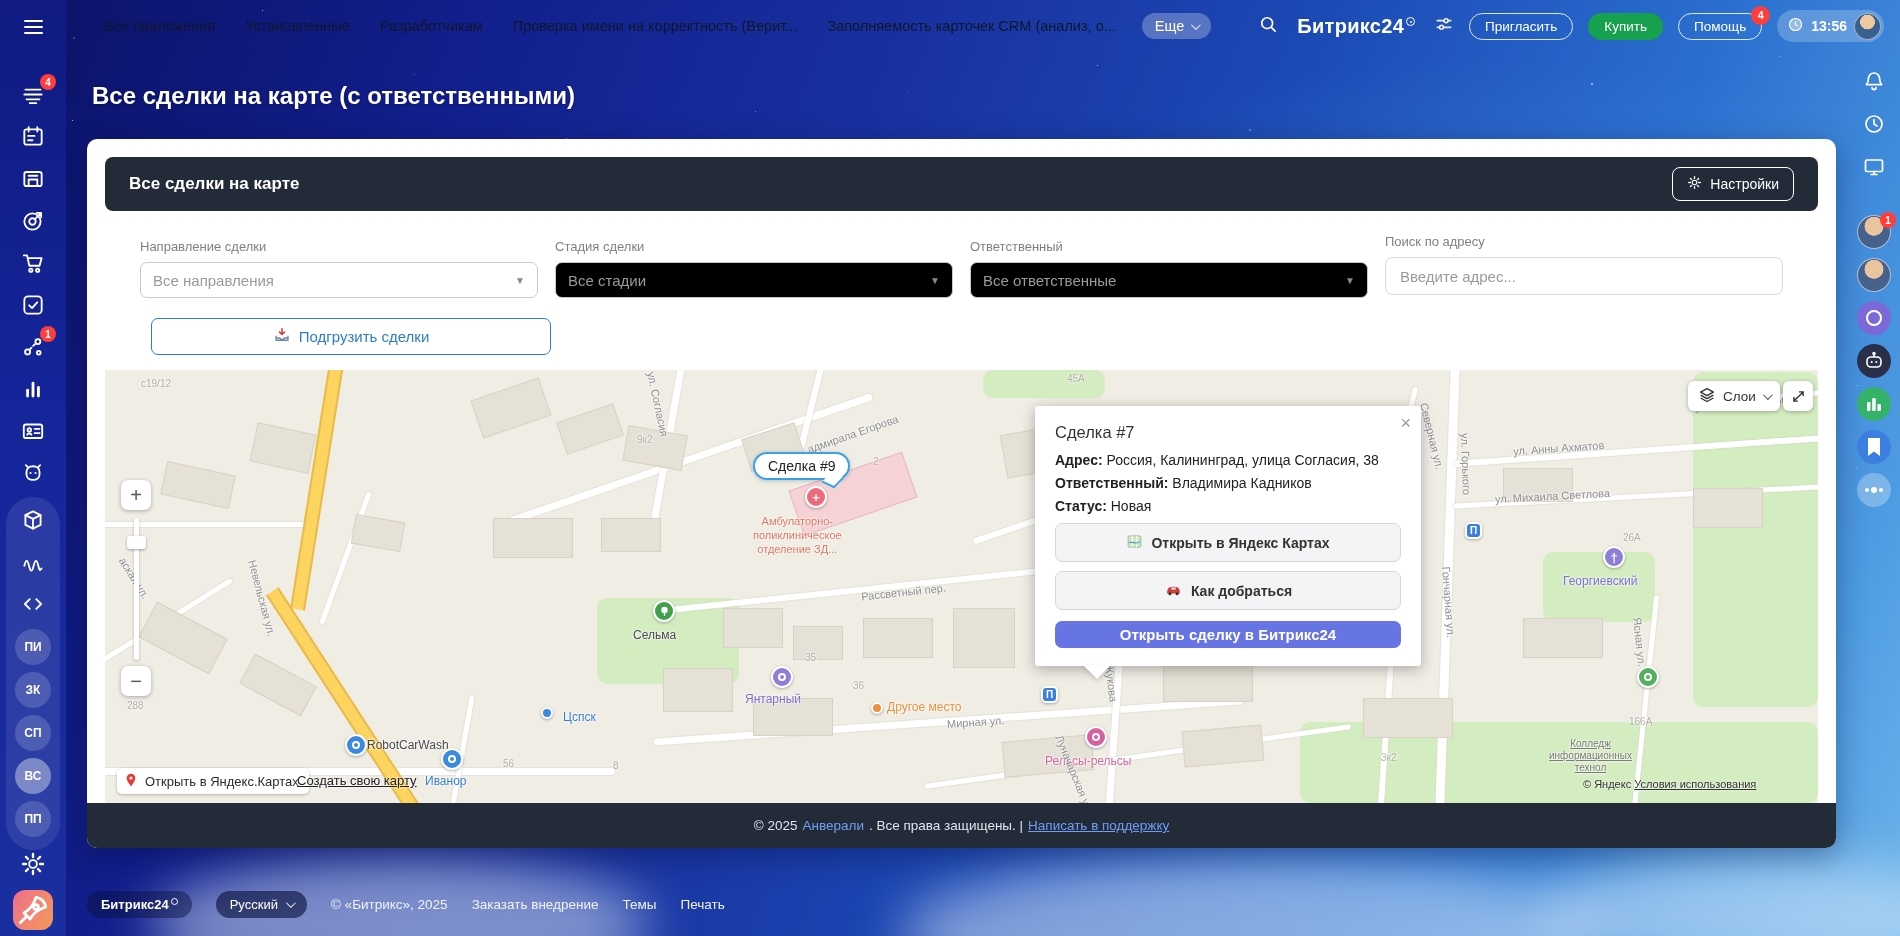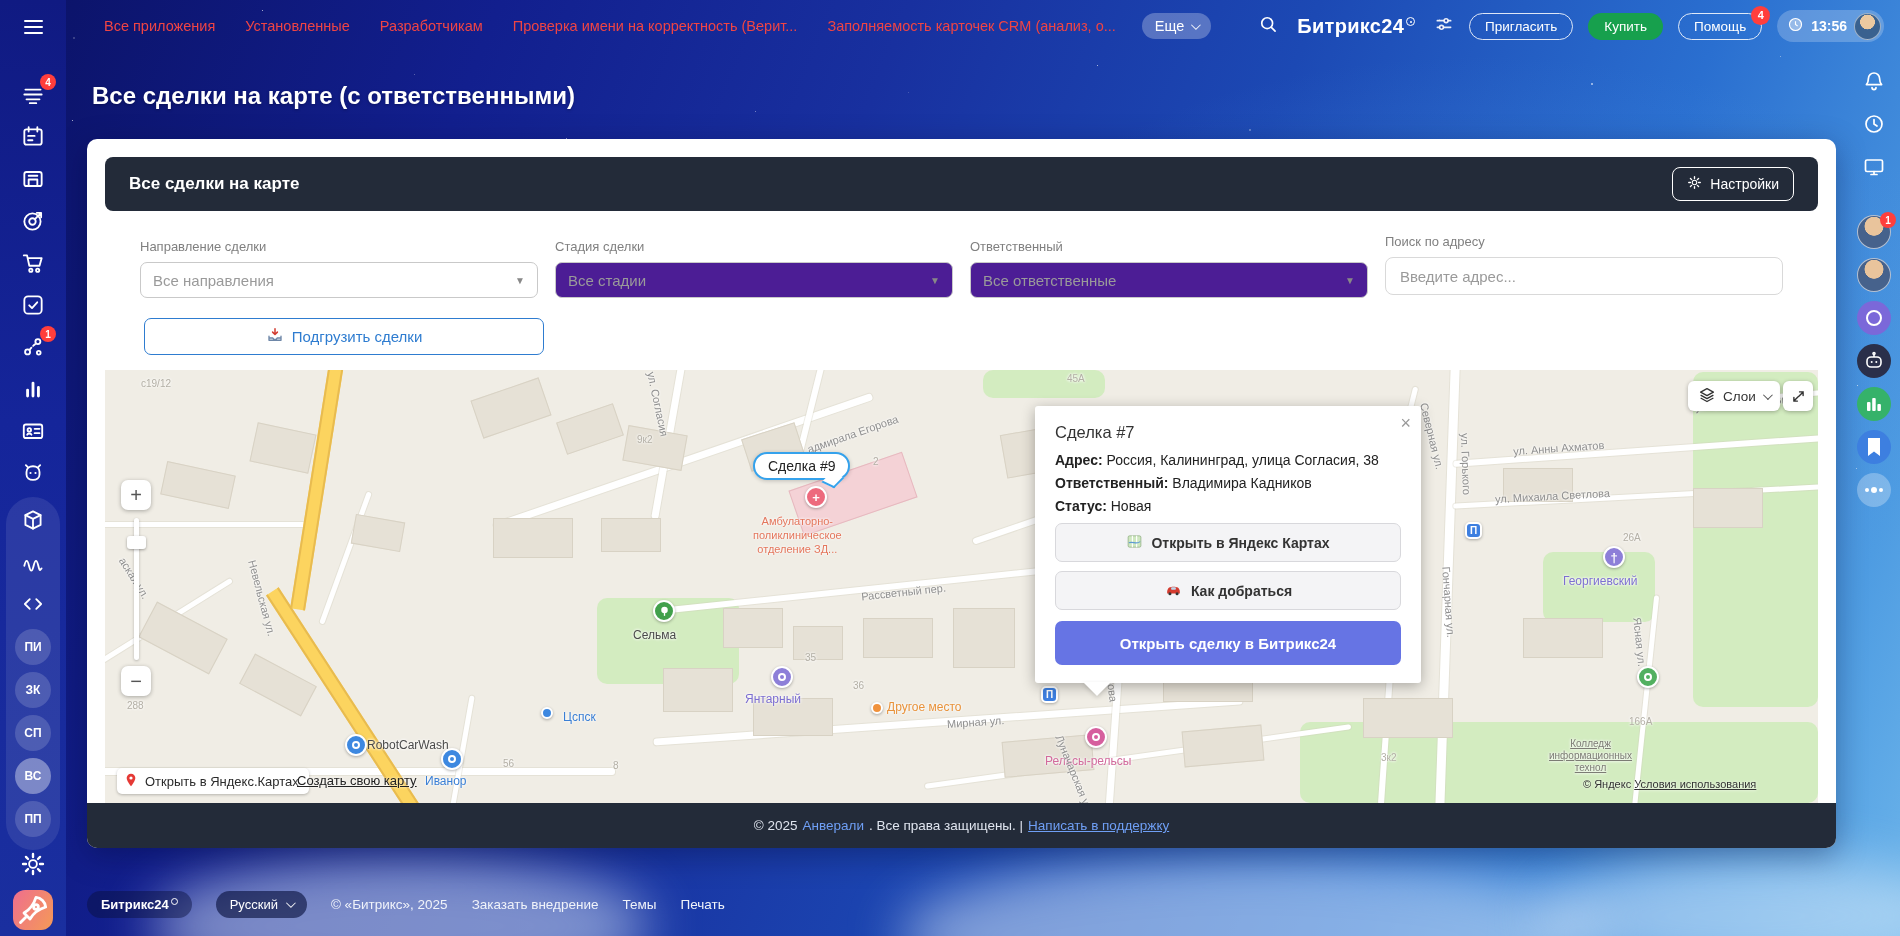--- a/index.html
+++ b/index.html
@@ -7,21 +7,21 @@
   body{position:relative;background:
     radial-gradient(ellipse 900px 500px at 78% 38%, rgba(80,150,225,.38), transparent 60%),
     linear-gradient(112deg,#0b1266 0%,#121f8e 22%,#18309f 40%,#1c49b4 58%,#2a6fd0 76%,#4e9ce2 92%,#6cb4ea 100%);}
   .stars{position:absolute;inset:0;z-index:0;pointer-events:none;}
   .star{position:absolute;background:#fff;border-radius:50%;}
   .cloud{position:absolute;border-radius:50%;filter:blur(26px);background:rgba(225,240,252,.5);z-index:0;}
 
   
   .topbar{position:absolute;left:0;top:0;width:1900px;height:52px;display:flex;align-items:center;padding:0 16px 0 104px;z-index:6;color:#eef1ff;}
   .tb-menu{display:flex;align-items:center;gap:30px;}
-  .tb-item{font-size:14.5px;color:#ef4444;white-space:nowrap;cursor:pointer;}
+  .tb-item{font-size:14.5px;color:#0f172a;white-space:nowrap;cursor:pointer;}
   .more-btn{display:flex;align-items:center;gap:7px;background:rgba(255,255,255,.27);border-radius:15px;padding:5px 13px;margin-left:26px;font-size:14.5px;color:#fff;}
   .chev{width:7px;height:7px;border-right:1.6px solid rgba(255,255,255,.9);border-bottom:1.6px solid rgba(255,255,255,.9);transform:rotate(45deg) translateY(-2px);display:inline-block;}
   .tb-right{margin-left:auto;display:flex;align-items:center;gap:15px;}
   .logo{font-size:20px;font-weight:bold;color:#fff;letter-spacing:.3px;display:flex;align-items:flex-start;gap:2px;margin:0 4px;}
   .tm{width:9px;height:9px;border:1.3px solid #fff;border-radius:50%;margin-top:2px;position:relative;}
   .tm:after{content:"";position:absolute;left:3px;top:3px;width:2px;height:2px;background:#fff;border-radius:50%;}
   .pill-btn{border:1px solid rgba(255,255,255,.85);border-radius:16px;padding:5px 15px;font-size:13.5px;color:#fff;position:relative;white-space:nowrap;background:transparent;}
   .pill-btn.buy{background:var(--brand-green,#17a04d);border-color:transparent;text-align:right;}
   .badge{position:absolute;top:-8px;right:-9px;min-width:19px;height:19px;background:var(--badge-red,#ff3e3c);border-radius:50%;color:#fff;font-size:11px;font-weight:bold;display:flex;align-items:center;justify-content:center;padding:0 3px;}
   .time-pill{background:rgba(255,255,255,.22);border-radius:17px;height:32px;display:flex;align-items:center;gap:7px;padding:0 3px 0 10px;}
@@ -50,26 +50,26 @@
   
   .page-title{position:absolute;left:92px;top:82px;font-size:24px;font-weight:bold;color:#fff;z-index:3;text-shadow:0 1px 3px rgba(0,0,30,.35);}
   .card{position:absolute;left:87px;top:139px;width:1749px;height:709px;background:#fff;border-radius:10px;box-shadow:0 8px 30px rgba(0,10,50,.35);z-index:3;}
   .card-header{position:absolute;left:18px;right:18px;top:18px;height:54px;background:var(--dark-panel,#232b39);border-radius:8px;display:flex;align-items:center;padding:0 24px;}
   .card-header h2{color:#fff;font-size:17px;font-weight:bold;}
   .settings-btn{margin-left:auto;display:flex;align-items:center;gap:8px;border:1px solid #fff;border-radius:8px;padding:7px 14px;color:#fff;font-size:14px;background:transparent;cursor:pointer;}
   .filters{position:absolute;left:53px;top:100px;display:flex;gap:17px;}
   .fgroup{width:398px;}
   .fgroup label{display:block;font-size:13px;color:#808080;margin-bottom:8px;}
   .fselect{height:36px;border:1px solid #c9c9c9;border-radius:7px;background:#fff;display:flex;align-items:center;padding:0 12px;color:#9a9a9a;font-size:15px;cursor:pointer;}
-  .fselect.disabled{background:#4c1d95;}
+  .fselect.disabled{background:#000000;}
   .fselect .arrow{margin-left:auto;font-size:10px;color:#888;}
   .fgroup.search{transform:translateY(-5px);}
   .fgroup.search input{width:100%;height:38px;border:1px solid #d9d9d9;border-radius:8px;padding:0 14px;font-size:15px;color:#555;outline:none;}
   .fgroup.search input::placeholder{color:#9a9a9a;}
-  .load-btn{position:absolute;left:57px;top:179px;width:400px;height:37px;border:1.6px solid var(--accent-blue,#2e7cd0);border-radius:7px;background:#fff;color:var(--accent-blue,#2e7cd0);font-size:15px;display:flex;align-items:center;justify-content:center;gap:8px;cursor:pointer;}
+  .load-btn{position:absolute;left:64px;top:179px;width:400px;height:37px;border:1.6px solid var(--accent-blue,#2e7cd0);border-radius:7px;background:#fff;color:var(--accent-blue,#2e7cd0);font-size:15px;display:flex;align-items:center;justify-content:center;gap:8px;cursor:pointer;}
 
   
   .map{position:absolute;left:18px;top:231px;width:1713px;height:433px;background:var(--map-bg,#f0ede5);overflow:hidden;cursor:grab;}
   .park{position:absolute;background:#d3ecc0;border-radius:10px;}
   .bld{position:absolute;background:#e6e1d6;border:1px solid #d8d2c4;}
   .bld.pink{background:#f4d2d6;border-color:#e6b9bf;}
   .street{position:absolute;background:#fff;border-radius:3px;box-shadow:0 0 0 1px rgba(210,205,190,.35);}
   .yroad{position:absolute;width:15px;background:#fcd45f;border-left:2px solid #e8bb50;border-right:2px solid #e8bb50;}
   .ml{position:absolute;font-size:11px;color:#8f8f8f;white-space:pre-line;text-shadow:0 0 3px #fff,0 0 3px #fff;z-index:2;}
   .ml.hn{color:#b3afa5;font-size:10px;}
@@ -98,21 +98,21 @@
   .ycopy u{cursor:pointer;}
 
   
   .popup{position:absolute;left:930px;top:36px;width:386px;background:#fff;border-radius:3px;box-shadow:0 3px 14px rgba(0,0,0,.3);padding:17px 20px 18px;z-index:5;}
   .popup:after{content:"";position:absolute;left:48px;bottom:-13px;border-left:14px solid transparent;border-right:14px solid transparent;border-top:14px solid #fff;filter:drop-shadow(0 2px 2px rgba(0,0,0,.15));}
   .popup .close{position:absolute;right:10px;top:8px;font-size:18px;color:#9a9a9a;cursor:pointer;line-height:1;}
   .popup h3{font-size:16.5px;font-weight:normal;color:#333;margin-bottom:10px;}
   .prow{font-size:14px;color:#222;margin:7px 0;}
   .prow b{font-weight:bold;}
   .pbtn{width:100%;height:39px;margin-top:9px;background:#f4f4f6;border:1px solid #d8d8dc;border-radius:7px;font-size:14px;font-weight:bold;color:#333;display:flex;align-items:center;justify-content:center;gap:8px;cursor:pointer;}
-  .pbtn.primary{background:var(--indigo,#6674e4);border:none;color:#fff;height:44px;font-size:15px;margin-top:11px;}
+  .pbtn.primary{background:var(--indigo,#6674e4);border:none;color:#fff;height:27px;font-size:15px;margin-top:11px;}
 
   
   .card-footer{position:absolute;left:0;right:0;bottom:0;height:45px;background:var(--dark-panel,#232b39);border-radius:0 0 10px 10px;display:flex;align-items:center;justify-content:center;gap:5px;font-size:13.5px;color:#dfe4ee;}
   .card-footer .lnk{color:var(--link-blue,#6f9ff5);cursor:pointer;}
   .card-footer .lnk.u{text-decoration:underline;}
 
   
   .bottombar{position:absolute;left:87px;bottom:18px;display:flex;align-items:center;gap:24px;z-index:3;color:#fff;font-size:13.5px;}
   .bb-pill{background:rgba(8,16,60,.45);border-radius:15px;padding:6px 14px;display:flex;align-items:flex-start;gap:2px;font-weight:bold;font-size:13px;cursor:pointer;}
   .bb-pill.lang{background:rgba(8,16,60,.62);font-weight:normal;display:flex;align-items:center;gap:8px;}

